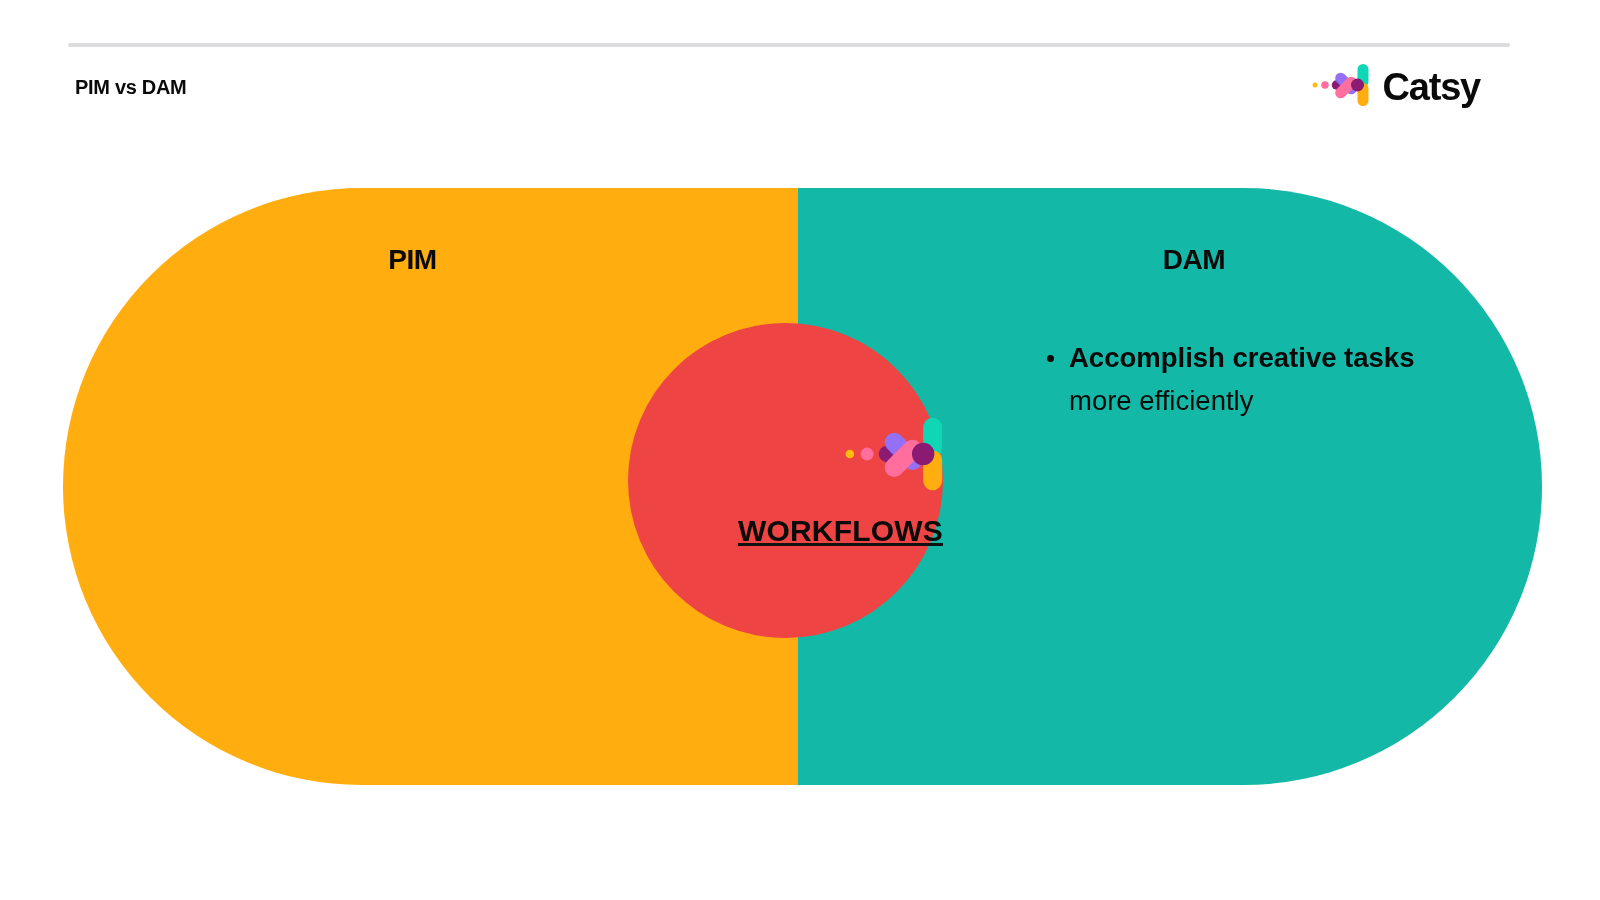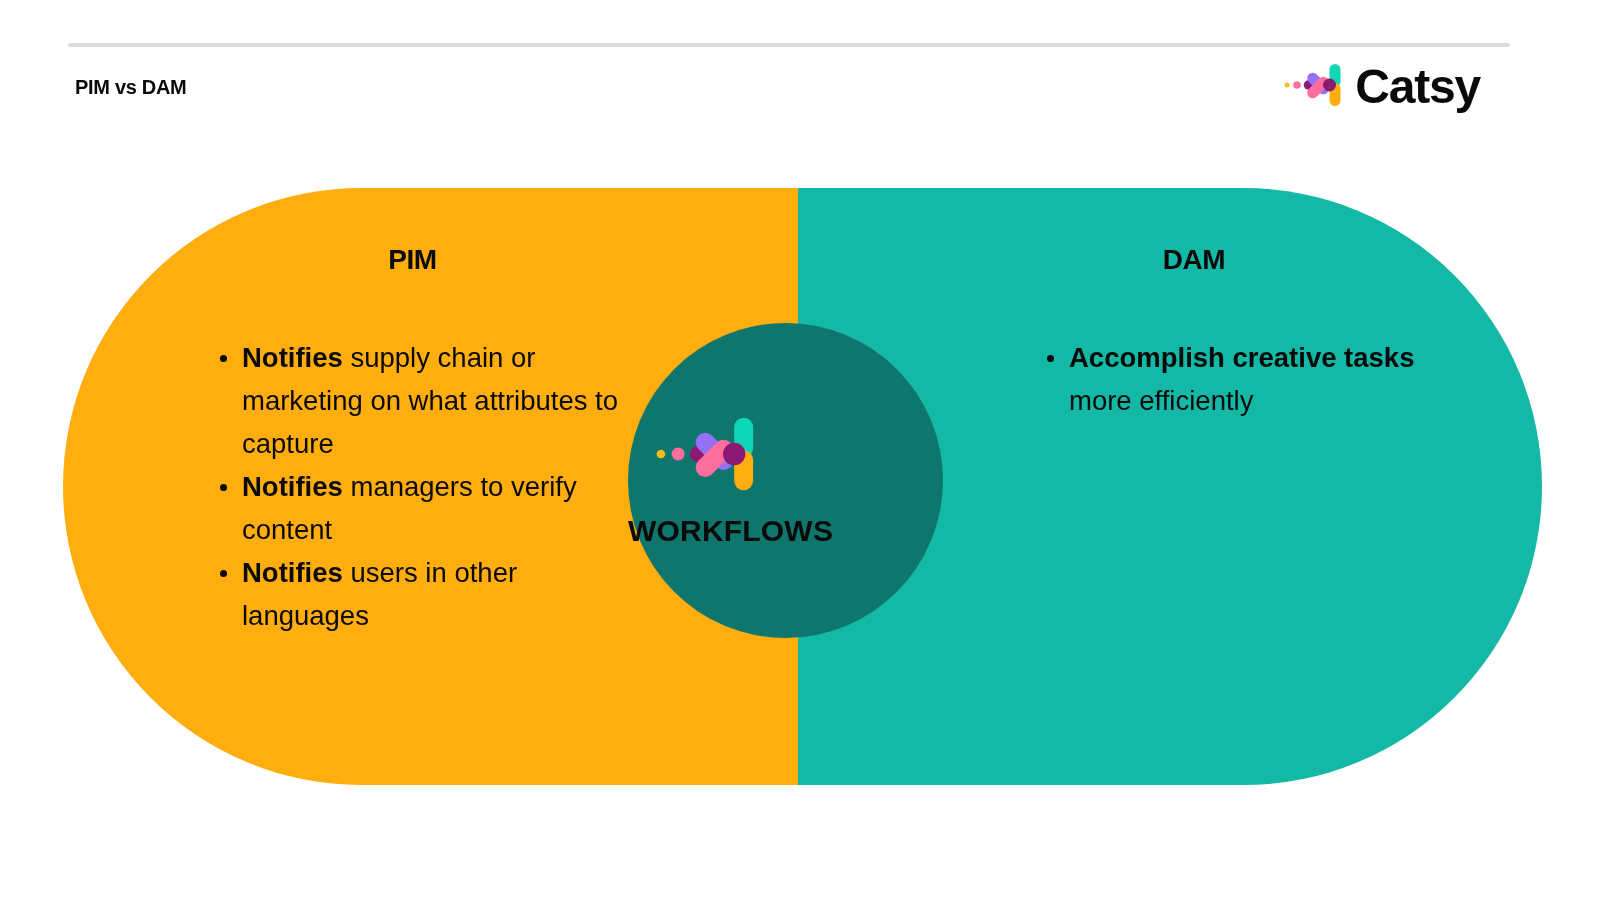--- a/index.html
+++ b/index.html
@@ -40,21 +40,21 @@
   
   .brand {
     position: absolute;
     right: 120px;
     top: 62px;
     display: flex;
     align-items: center;
     gap: 14px;
   }
   .brand-wordmark {
-    font-size: 48px;
+    font-size: 38px;
     font-weight: bold;
     letter-spacing: -1.2px;
     color: #0a0a0a;
     line-height: 1;
   }
 
   
   .pill {
     position: absolute;
     left: 63px;
@@ -116,25 +116,26 @@
   .bullets b { font-weight: bold; }
 
   
   .center-circle {
     position: absolute;
     left: 628px;
     top: 323px;
     width: 315px;
     height: 315px;
     border-radius: 50%;
-    background: #0f766e;
+    background: #ef4444;
     display: flex;
     flex-direction: column;
-    align-items: flex-start;
+    align-items: flex-end;
     justify-content: center;
+    text-decoration: underline;
   }
   .center-mark { margin-bottom: 16px; margin-left: 26px; }
   .center-label {
     font-size: 30px;
     font-weight: bold;
     letter-spacing: 0.2px;
     color: #0a0a0a;
   }
 </style>
 </head>
@@ -156,25 +157,20 @@
       <circle cx="93" cy="46" r="13" fill="#8B1A73"></circle>
     </svg>
   </span>
   <span class="brand-wordmark">Catsy</span>
 </div>
 
 <div class="pill">
 
   <div class="pill-half left" style="background:#FFAD0F;">
     <div class="half-title">PIM</div>
-    <ul class="bullets">
-      <li><b>Notifies</b><span> supply chain or marketing on what attributes to capture</span></li>
-      <li><b>Notifies</b><span> managers to verify content</span></li>
-      <li><b>Notifies</b><span> users in other languages</span></li>
-    </ul>
   </div>
 
   <div class="pill-half right" style="background:#14b8a6;">
     <div class="half-title">DAM</div>
     <ul class="bullets">
       <li><b>Accomplish creative tasks</b><span> more efficiently</span></li>
     </ul>
   </div>
 </div>
 

